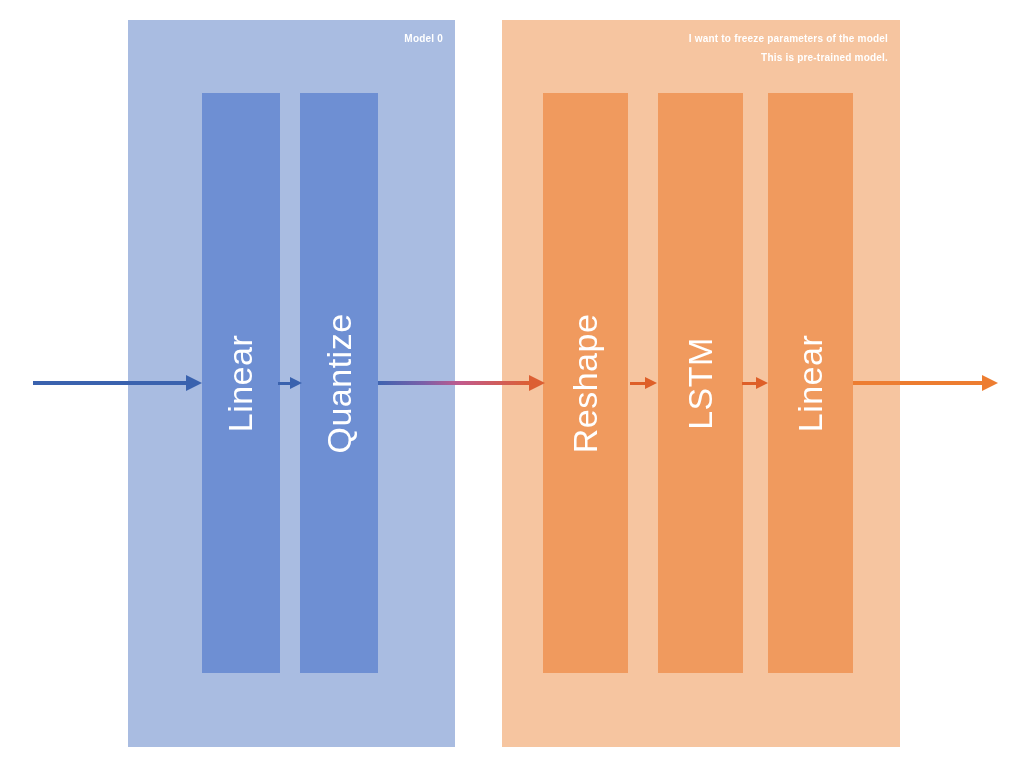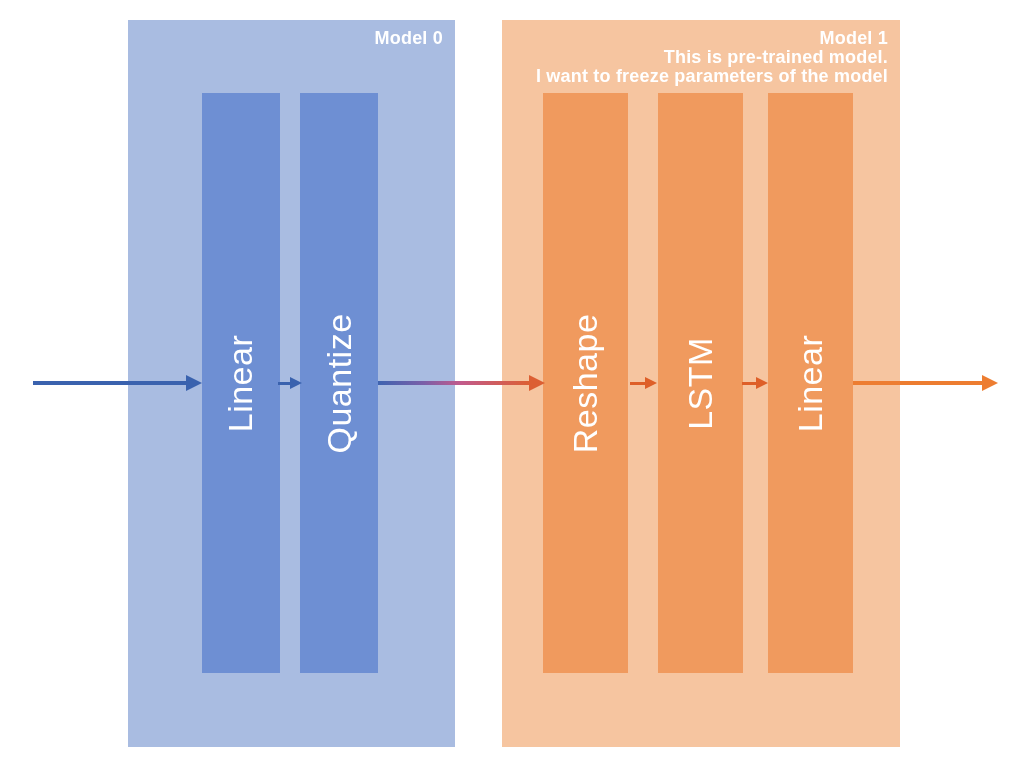--- a/index.html
+++ b/index.html
@@ -24,21 +24,21 @@
   .panel-orange{ left: 502px; width: 398px; background: #F6C5A0; }
 
   .panel-title {
     position: absolute;
     top: 9px;
     right: 12px;
     left: 8px;
     text-align: right;
     color: #ffffff;
     font-weight: bold;
-    font-size: 18px;
+    font-size: 10px;
     line-height: 19px;
     letter-spacing: 0.2px;
   }
 
   
   .block {
     position: absolute;
     top: 93px;
     height: 580px;
     display: flex;
@@ -102,23 +102,22 @@
 <div class="canvas">
 
   <section class="panel panel-blue">
     <header class="panel-title">
       <div>Model 0</div>
     </header>
   </section>
 
   <section class="panel panel-orange">
     <header class="panel-title">
-      <div>Model 1</div>
+      <div>I want to freeze parameters of the model</div>
       <div>This is pre-trained model.</div>
-      <div>I want to freeze parameters of the model</div>
     </header>
   </section>
 
   <div class="block block-blue" style="left:202px">
     <span class="vlabel">Linear</span>
   </div>
   <div class="block block-blue" style="left:300px">
     <span class="vlabel">Quantize</span>
   </div>
 

